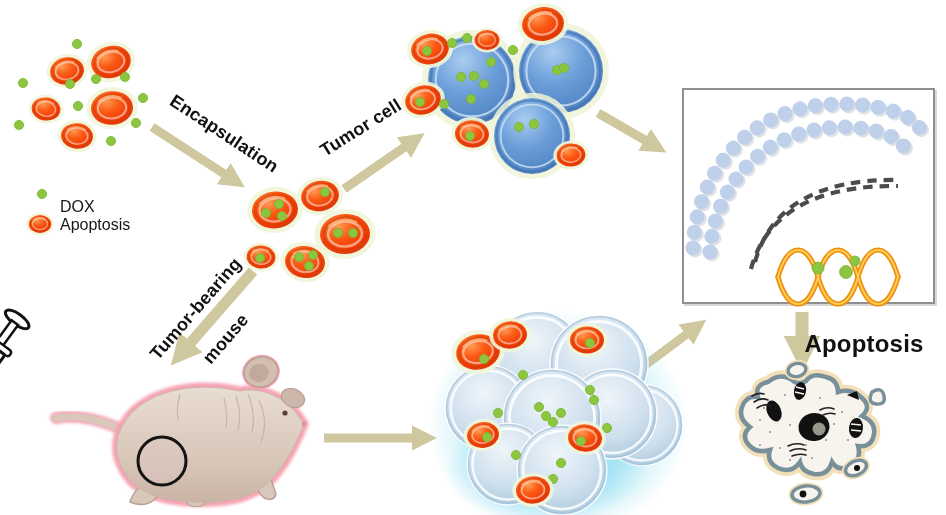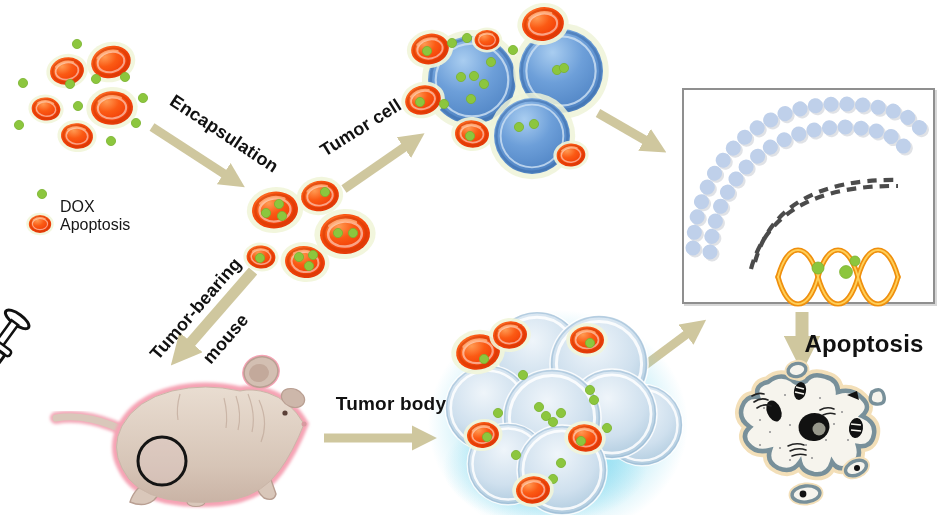--- a/index.html
+++ b/index.html
@@ -320,18 +320,17 @@
     <path d="M -9 66 h 5 M -9 73 h 5 M -9 80 h 5" stroke="#ffd2e4" stroke-width="1.4"></path>
     <path d="M -5 90 L 5 90 L 1.5 98 L -1.5 98 Z" fill="#fff" stroke="#111" stroke-width="1.6"></path>
     <rect x="-1.1" y="98" width="2.2" height="32" fill="#3a3a3a"></rect>
   </g>
 </svg>
 
 <div class="lbl rot33" style="left:224px;top:134px;font-size:18px;">Encapsulation</div>
 <div class="lbl rotm32" style="left:361px;top:128px;font-size:18px;">Tumor cell</div>
 <div class="lbl rotm49" style="left:196px;top:309px;font-size:18px;">Tumor-bearing</div>
 <div class="lbl rotm49" style="left:226px;top:339px;font-size:18px;">mouse</div>
-<div class="lbl" style="left:391px;top:404px;font-size:19px;">Tumor body</div>
 <div class="lbl" style="left:864px;top:344px;font-size:24px;">Apoptosis</div>
 <div class="legend-lbl" style="left:60px;top:195px;margin-top:12px;">DOX</div>
 <div class="legend-lbl" style="left:60px;top:225px;">Apoptosis</div>
 
 </div>
 
 </body></html>

